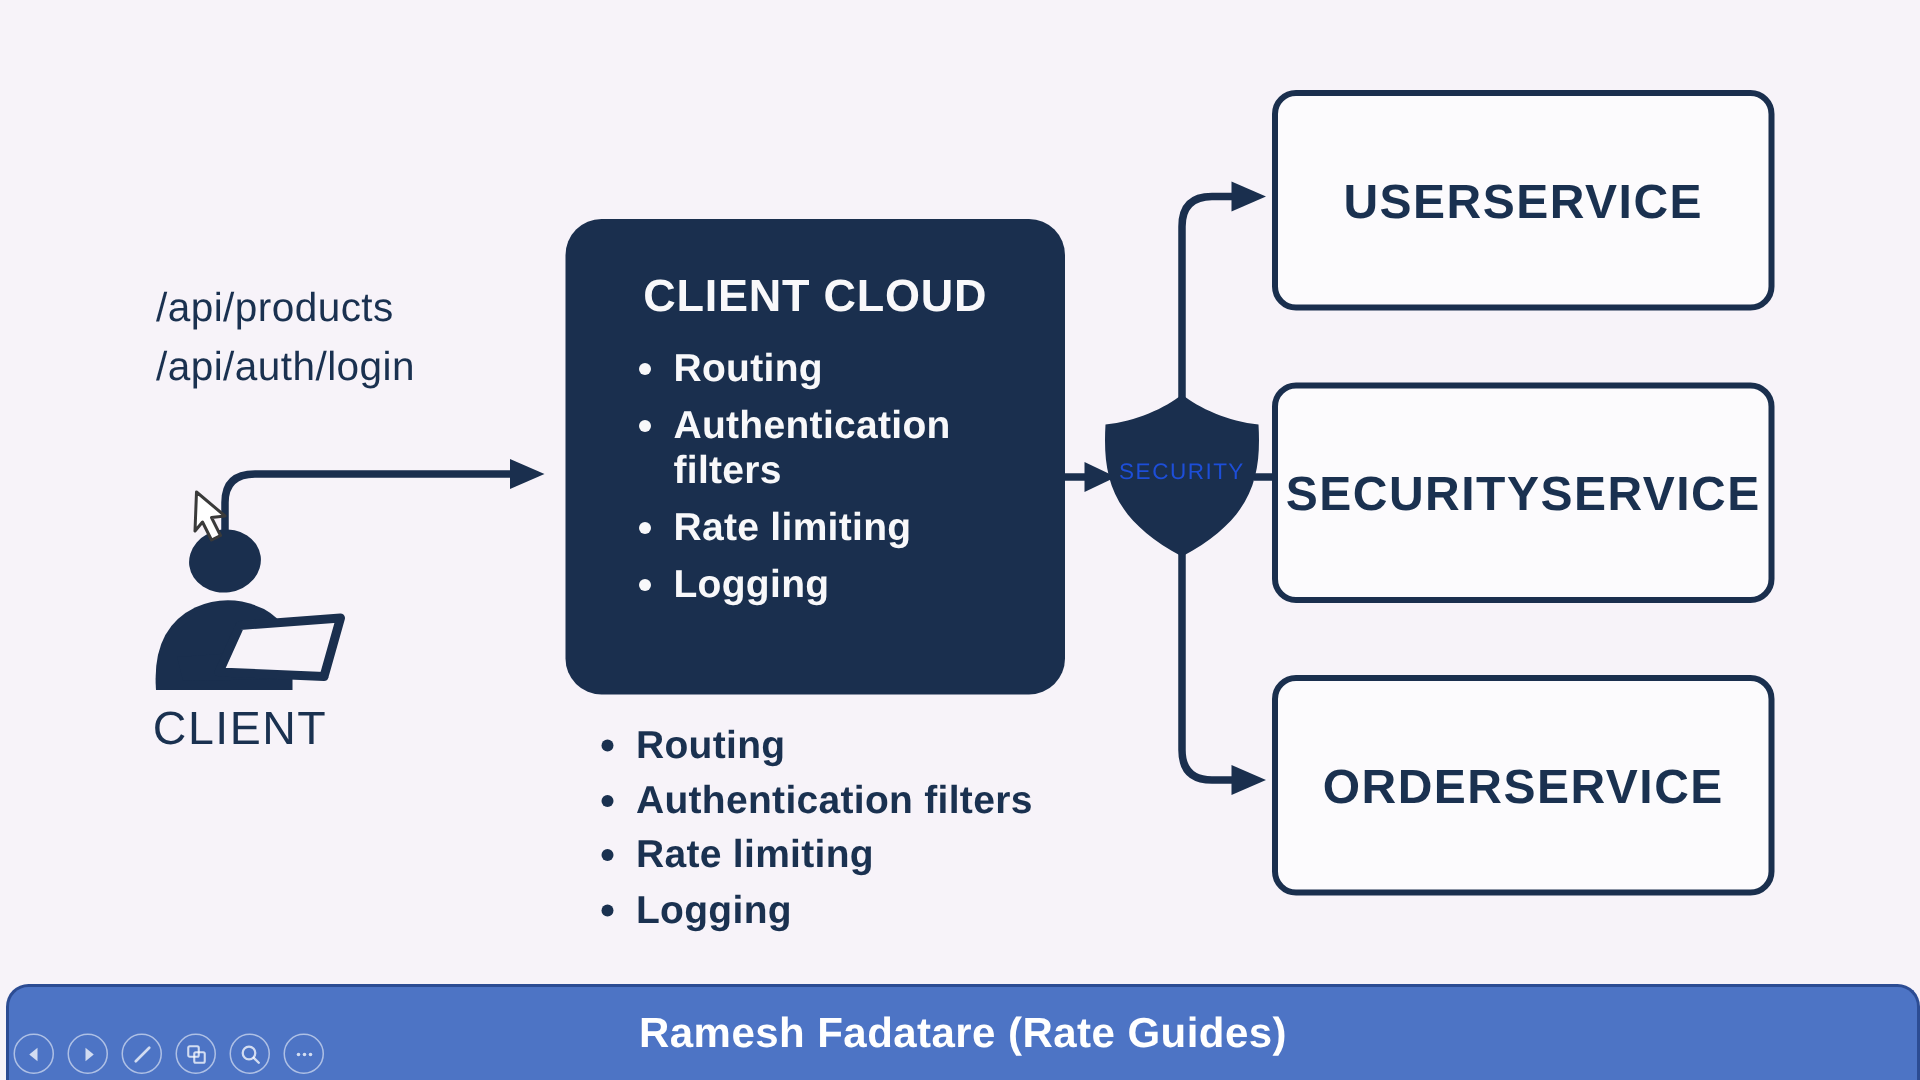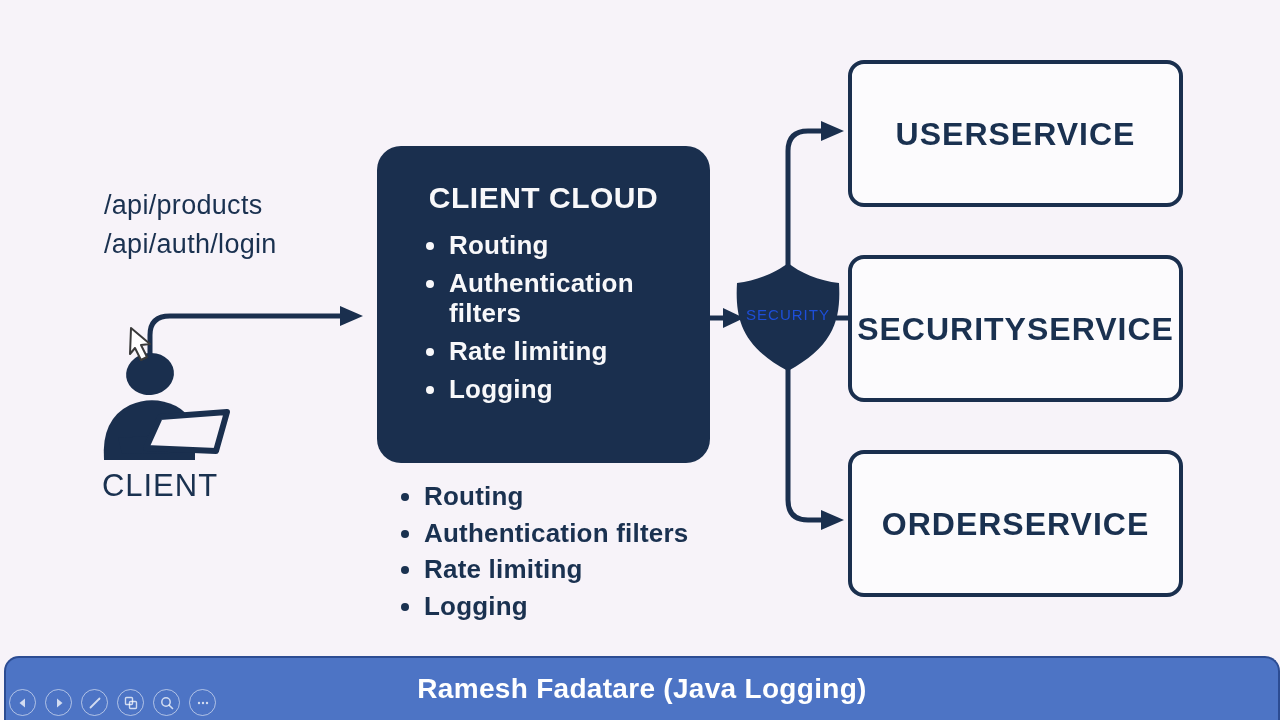--- a/index.html
+++ b/index.html
@@ -138,21 +138,21 @@
   <div class="abs service-box svc-product">
     <div>SECURITY</div>
     <div>SERVICE</div>
   </div>
   <div class="abs service-box svc-order">
     <div>ORDER</div>
     <div>SERVICE</div>
   </div>
 
   <div class="abs footer-bar">
-    <span class="footer-credit">Ramesh Fadatare (Java Logging)</span>
+    <span class="footer-credit">Ramesh Fadatare (Rate Guides)</span>
   </div>
 
   <div class="toolbar">
     <div class="tool-btn">
       <svg width="16" height="16" viewBox="0 0 16 16">
         <polygon points="10,3.5 4.5,8 10,12.5" fill="rgba(255,255,255,0.75)"></polygon>
       </svg>
     </div>
     <div class="tool-btn">
       <svg width="16" height="16" viewBox="0 0 16 16">

